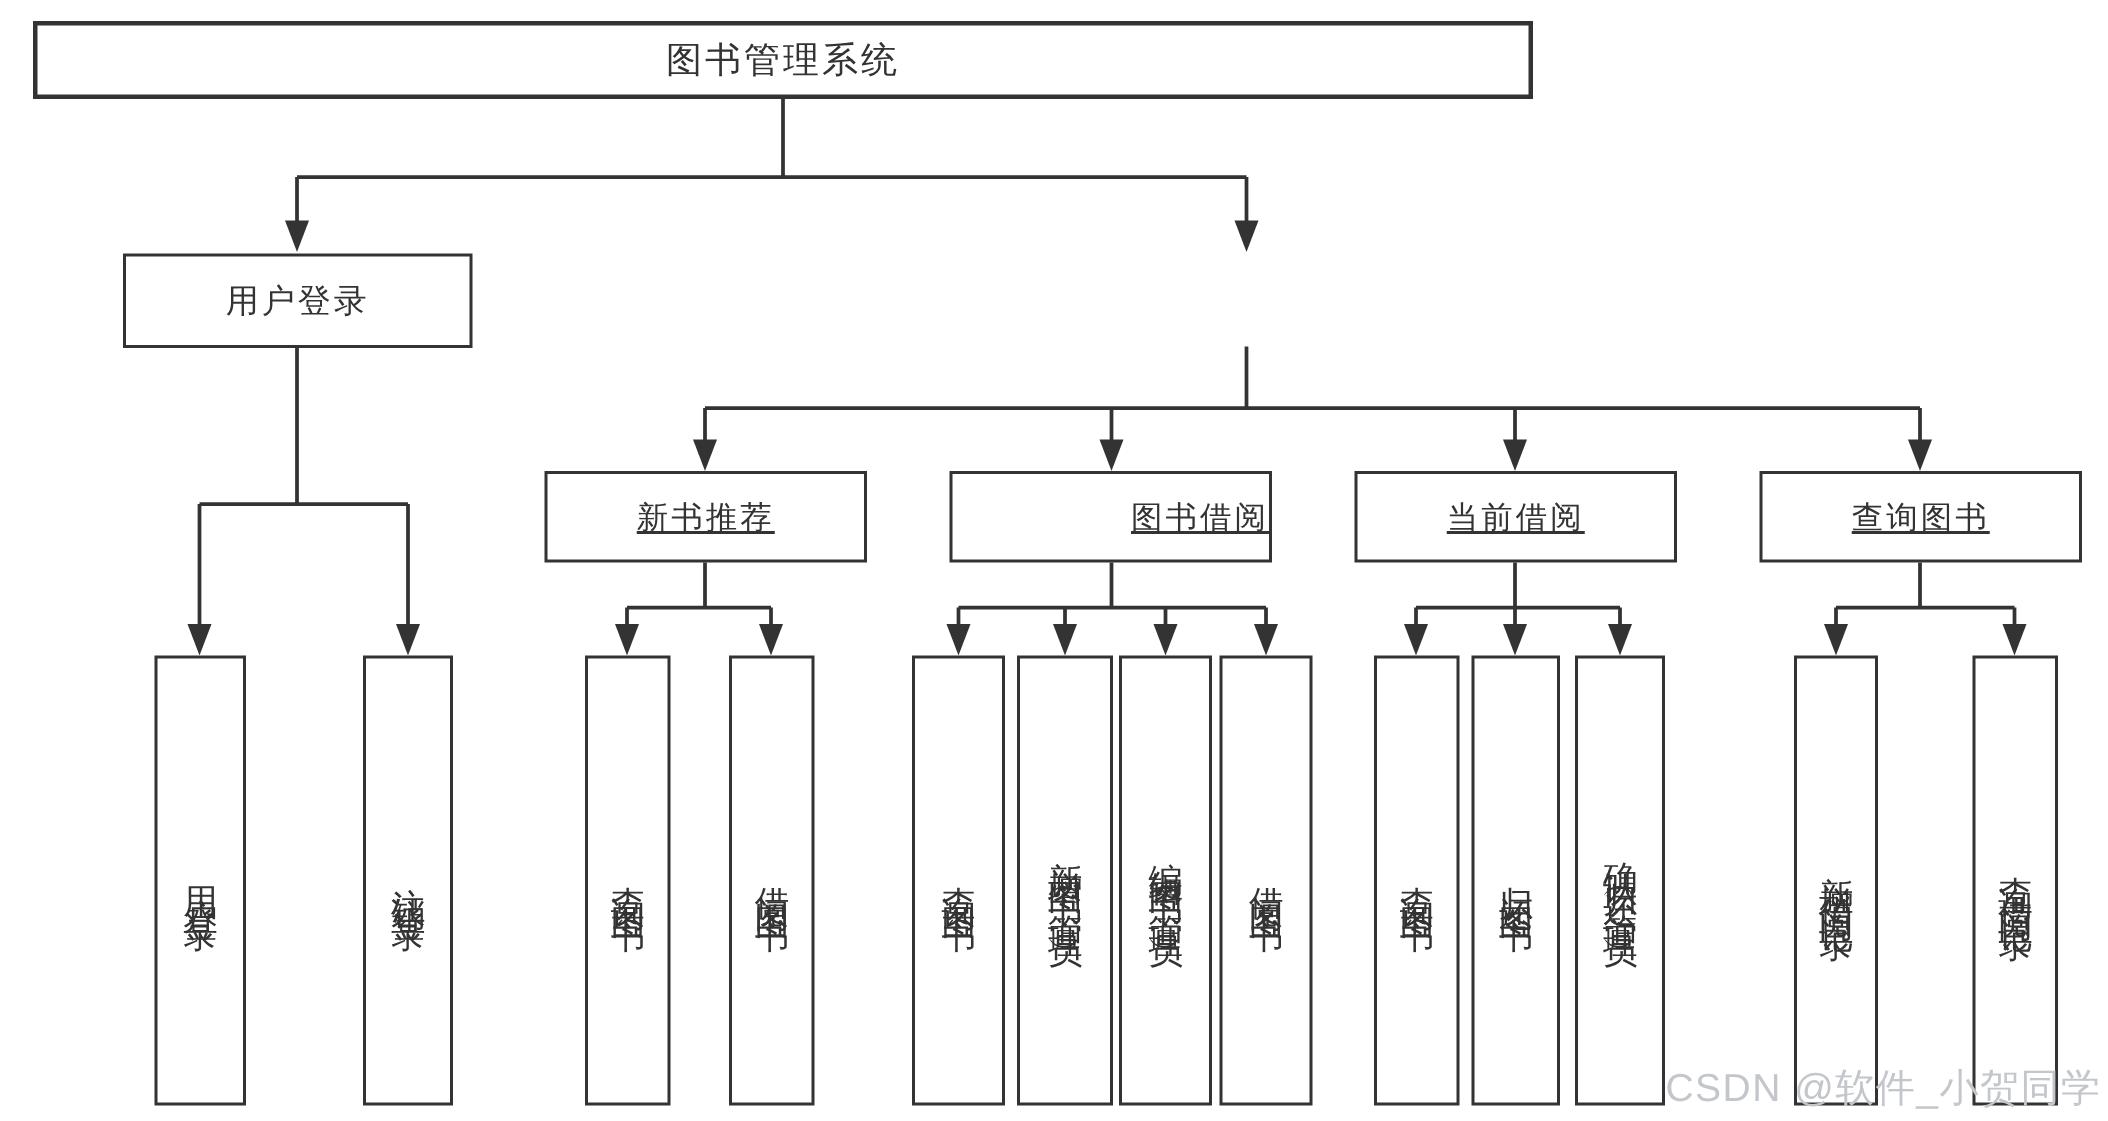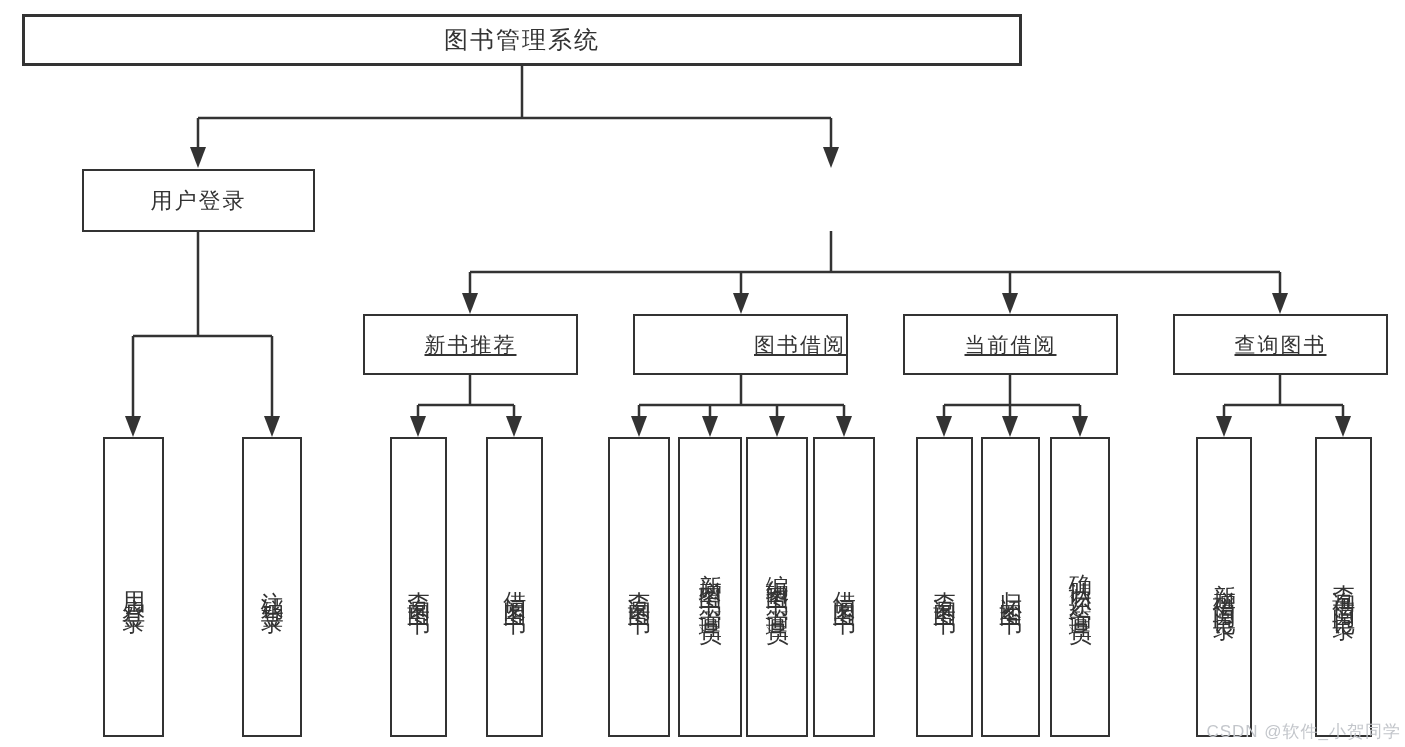--- a/index.html
+++ b/index.html
@@ -53,21 +53,21 @@
     font-size:23px;
     letter-spacing:7px;
     line-height:1.1;
     white-space:nowrap;
   }
   .watermark{
     position:absolute;
     right:4px;
     bottom:4px;
     z-index:3;
-    font-size:17px;
+    font-size:26px;
     letter-spacing:1px;
     color:var(--wm);
     white-space:nowrap;
   }
 </style>
 </head>
 <body>
 
 <div class="stage">
 

